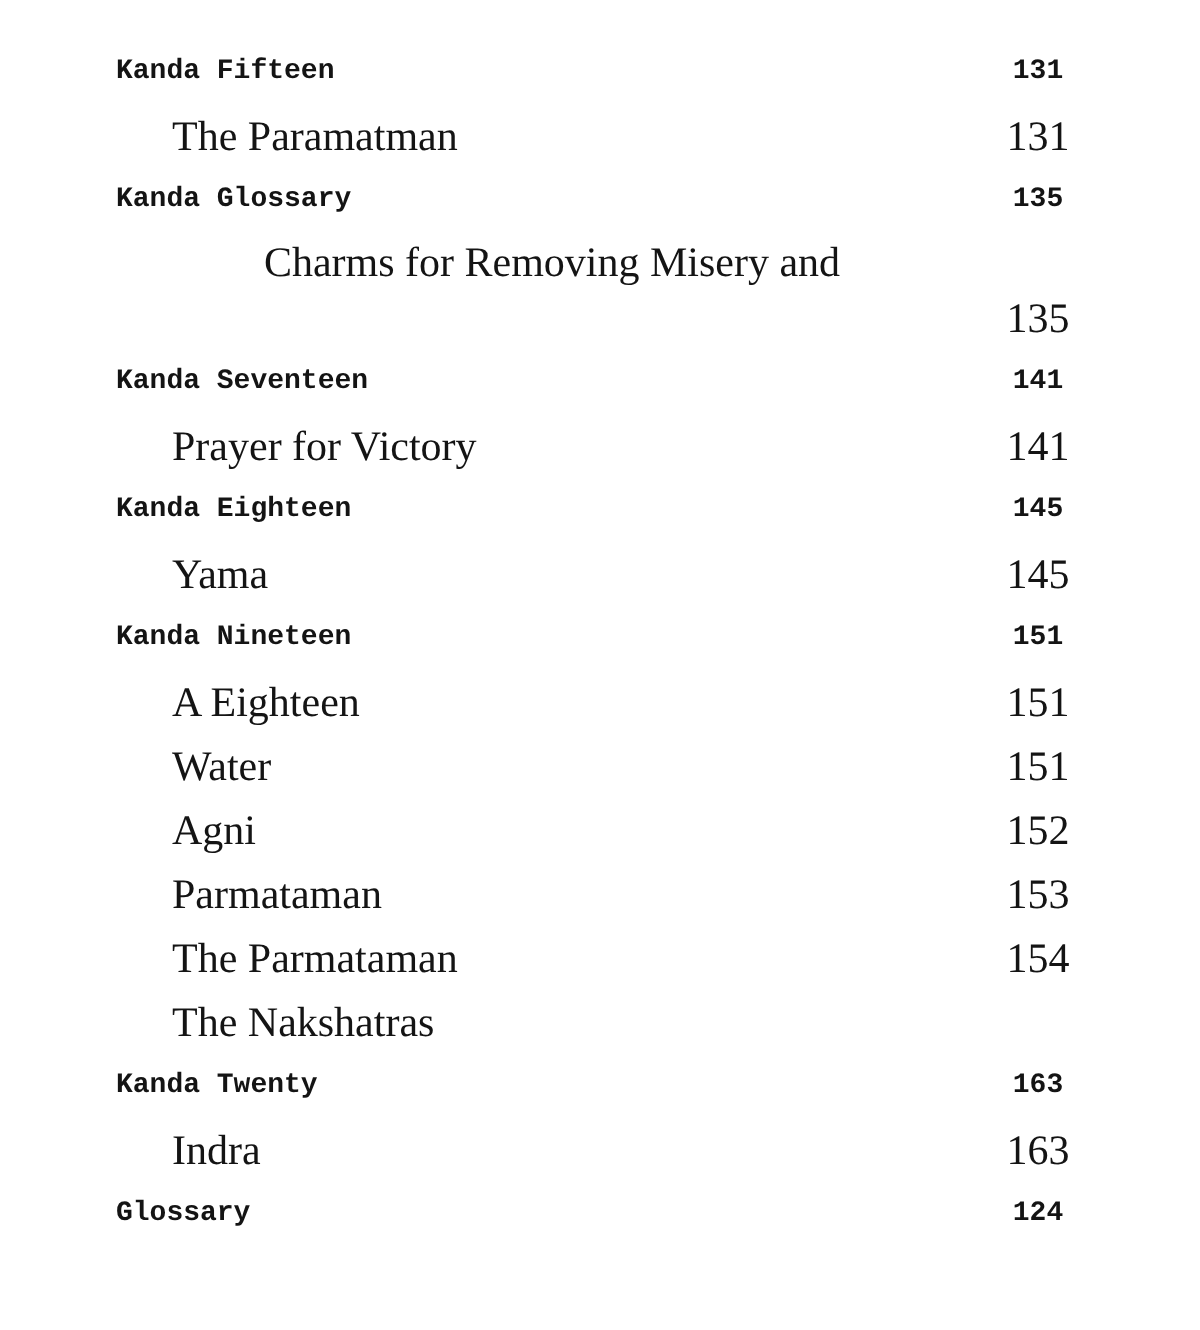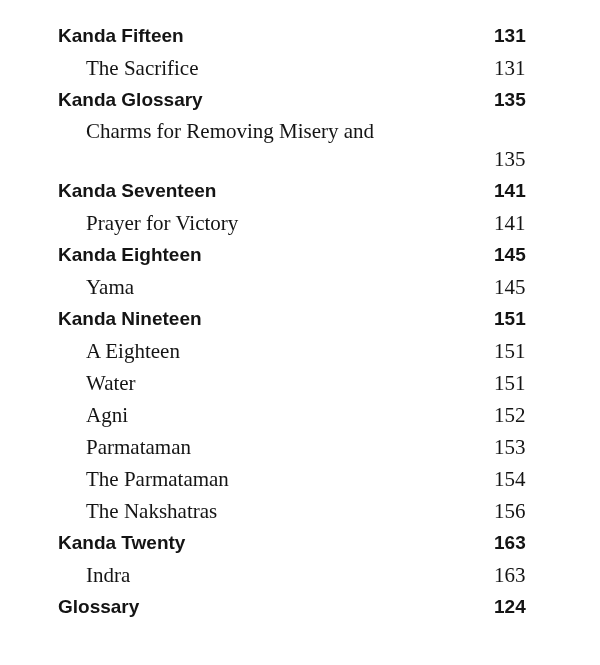--- a/index.html
+++ b/index.html
@@ -38,55 +38,55 @@
     }
     .row.multi .title {
       line-height: 27px;
       padding-top: 2px;
       white-space: normal;
       width: 380px;
     }
     .page {
       font-size: 20px;
       line-height: 32px;
-      text-align: left;
+      text-align: center;
       min-width: 50px;
     }
     .row.multi .page {
       align-self: flex-end;
       line-height: 32px;
     }
     .row.chapter .title,
     .row.chapter .page {
-      font-family: Liberation Sans, sans-serif;
+      font-family: Liberation Mono, monospace;
       font-weight: bold;
-      font-size: 19px;
+      font-size: 14px;
     }
     .row.section .title {
       font-family: "Liberation Serif", "DejaVu Serif", serif;
       padding-left: 28px;
       font-size: 21px;
     }
     .row.section .page {
       font-family: "Liberation Serif", "DejaVu Serif", serif;
       font-size: 21px;
     }
-    .line { display: block; }
+    .line { display: block; text-align: center; }
   </style>
 </head>
 <body>
 
 <div class="toc">
 
   <div class="row chapter">
     <span class="title">Kanda Fifteen</span>
     <span class="page">131</span>
   </div>
   <div class="row section">
-    <span class="title">The Sacrifice</span>
+    <span class="title">The Paramatman</span>
     <span class="page">131</span>
   </div>
 
   <div class="row chapter">
     <span class="title">Kanda Glossary</span>
     <span class="page">135</span>
   </div>
   <div class="row section multi">
     <span class="title">
       <span class="line">Charms for Removing Misery and</span>
@@ -131,21 +131,20 @@
   <div class="row section">
     <span class="title">Parmataman</span>
     <span class="page">153</span>
   </div>
   <div class="row section">
     <span class="title">The Parmataman</span>
     <span class="page">154</span>
   </div>
   <div class="row section">
     <span class="title">The Nakshatras</span>
-    <span class="page">156</span>
   </div>
 
   <div class="row chapter">
     <span class="title">Kanda Twenty</span>
     <span class="page">163</span>
   </div>
   <div class="row section">
     <span class="title">Indra</span>
     <span class="page">163</span>
   </div>

